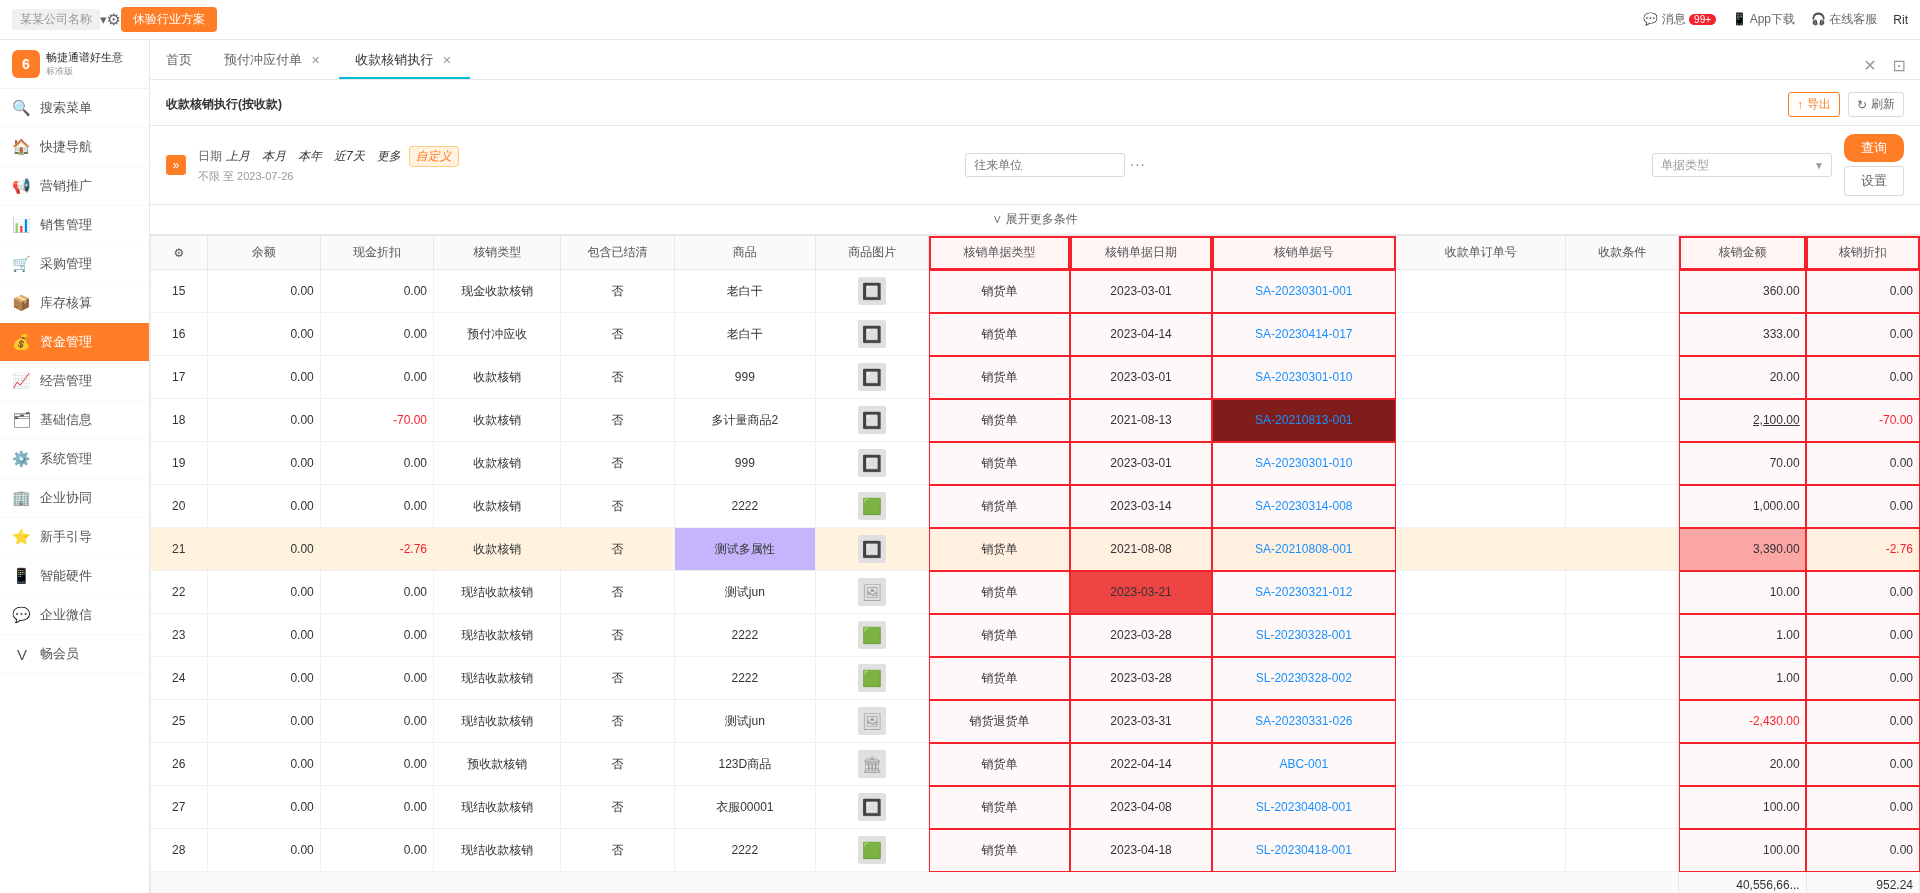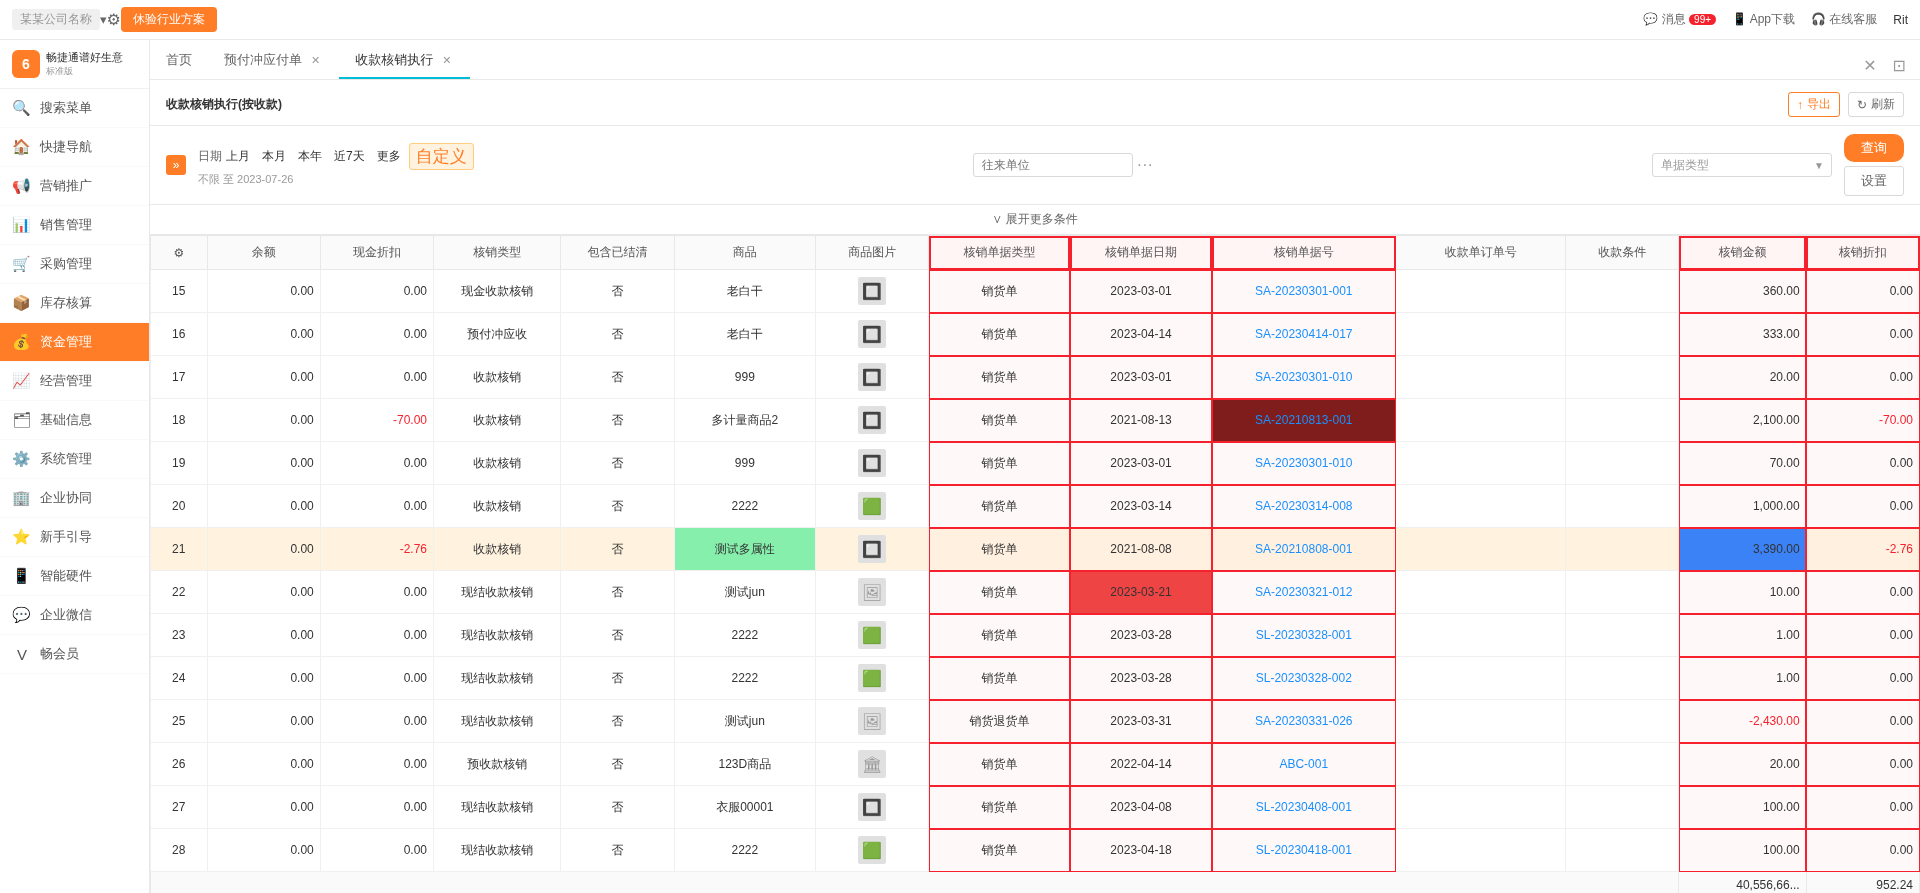--- a/index.html
+++ b/index.html
@@ -141,25 +141,25 @@
       border-bottom: 1px solid #e8e8e8;
     }
     .filter-expand-btn {
       width: 20px; height: 20px;
       background: #ff7d26;
       border-radius: 3px;
       display: flex; align-items: center; justify-content: center;
       color: #fff; cursor: pointer; font-size: 12px;
     }
     .filter-label { color: #666; font-size: 12px; }
-    .filter-date-options { display: flex; gap: 4px; align-items: center; }
+    .filter-date-options { display: flex; gap: 4px; align-items: center; font-style: italic; }
     .filter-date-opt { font-size: 12px; color: #333; cursor: pointer; padding: 2px 4px; }
     .filter-custom { 
       background: #fff3e0; color: #ff7d26; border: 1px solid #ffcc80; 
-      border-radius: 3px; padding: 1px 6px; font-size: 17px; cursor: pointer;
+      border-radius: 3px; padding: 1px 6px; font-size: 12px; cursor: pointer;
     }
     .filter-date-range { font-size: 11px; color: #999; margin-top: 2px; }
     .filter-input {
       border: 1px solid #d9d9d9; border-radius: 3px;
       padding: 4px 8px; font-size: 12px; width: 160px; color: #999;
     }
     .filter-dots { color: #999; font-size: 16px; cursor: pointer; }
     .filter-select {
       border: 1px solid #d9d9d9; border-radius: 3px;
       padding: 4px 24px 4px 8px; font-size: 12px; color: #999;
@@ -489,21 +489,21 @@
                 <td class="text-right text-red">-70.00</td>
                 <td class="">收款核销</td>
                 <td class="">否</td>
                 <td class="">多计量商品2</td>
                 <td class=""><span class="img-thumb">🔲</span></td>
                 <td class="" style="outline: rgb(245, 34, 45) solid 1px; outline-offset: -1px; background: rgb(255, 248, 248);">销货单</td>
                 <td class="" style="outline: rgb(245, 34, 45) solid 1px; outline-offset: -1px; background: rgb(255, 248, 248);">2021-08-13</td>
                 <td class="" style="outline: rgb(245, 34, 45) solid 1px; outline-offset: -1px; background: #7f1d1d;"><a class="link-cell" href="#">SA-20210813-001</a></td>
                 <td class=""></td>
                 <td class=""></td>
-                <td class="text-right" style="outline: rgb(245, 34, 45) solid 1px; outline-offset: -1px; background: rgb(255, 248, 248);">2,100.00</td>
+                <td class="text-right" style="outline: rgb(245, 34, 45) solid 1px; outline-offset: -1px; background: rgb(255, 248, 248); text-decoration: underline;">2,100.00</td>
                 <td class="text-right text-red" style="outline: rgb(245, 34, 45) solid 1px; outline-offset: -1px; background: rgb(255, 248, 248);">-70.00</td>
               </tr>
               <tr>
                 <td class="">19</td>
                 <td class="text-right">0.00</td>
                 <td class="text-right">0.00</td>
                 <td class="">收款核销</td>
                 <td class="">否</td>
                 <td class="">999</td>
                 <td class=""><span class="img-thumb">🔲</span></td>
@@ -530,28 +530,28 @@
                 <td class=""></td>
                 <td class="text-right" style="outline: rgb(245, 34, 45) solid 1px; outline-offset: -1px; background: rgb(255, 248, 248);">1,000.00</td>
                 <td class="text-right" style="outline: rgb(245, 34, 45) solid 1px; outline-offset: -1px; background: rgb(255, 248, 248);">0.00</td>
               </tr>
               <tr class="highlighted">
                 <td class="" style="background: rgb(255, 243, 224);">21</td>
                 <td class="text-right" style="background: rgb(255, 243, 224);">0.00</td>
                 <td class="text-right text-red" style="background: rgb(255, 243, 224);">-2.76</td>
                 <td class="" style="background: rgb(255, 243, 224);">收款核销</td>
                 <td class="" style="background: rgb(255, 243, 224);">否</td>
-                <td class="" style="background: #86efac;">测试多属性</td>
+                <td class="" style="background: #c4b5fd;">测试多属性</td>
                 <td class="" style="background: rgb(255, 243, 224);"><span class="img-thumb">🔲</span></td>
                 <td class="" style="outline: rgb(245, 34, 45) solid 1px; outline-offset: -1px; background: rgb(255, 240, 224);">销货单</td>
                 <td class="" style="outline: rgb(245, 34, 45) solid 1px; outline-offset: -1px; background: rgb(255, 240, 224);">2021-08-08</td>
                 <td class="" style="outline: rgb(245, 34, 45) solid 1px; outline-offset: -1px; background: rgb(255, 240, 224);"><a class="link-cell" href="#">SA-20210808-001</a></td>
                 <td class="" style="background: rgb(255, 243, 224);"></td>
                 <td class="" style="background: rgb(255, 243, 224);"></td>
-                <td class="text-right" style="outline: rgb(245, 34, 45) solid 1px; outline-offset: -1px; background: #3b82f6; padding-left: 36px;">3,390.00</td>
+                <td class="text-right" style="outline: rgb(245, 34, 45) solid 1px; outline-offset: -1px; background: #fca5a5; padding-left: 36px;">3,390.00</td>
                 <td class="text-right text-red" style="outline: rgb(245, 34, 45) solid 1px; outline-offset: -1px; background: rgb(255, 240, 224);">-2.76</td>
               </tr>
               <tr>
                 <td class="">22</td>
                 <td class="text-right">0.00</td>
                 <td class="text-right">0.00</td>
                 <td class="">现结收款核销</td>
                 <td class="">否</td>
                 <td class="">测试jun</td>
                 <td class=""><span class="img-thumb">🖼</span></td>

